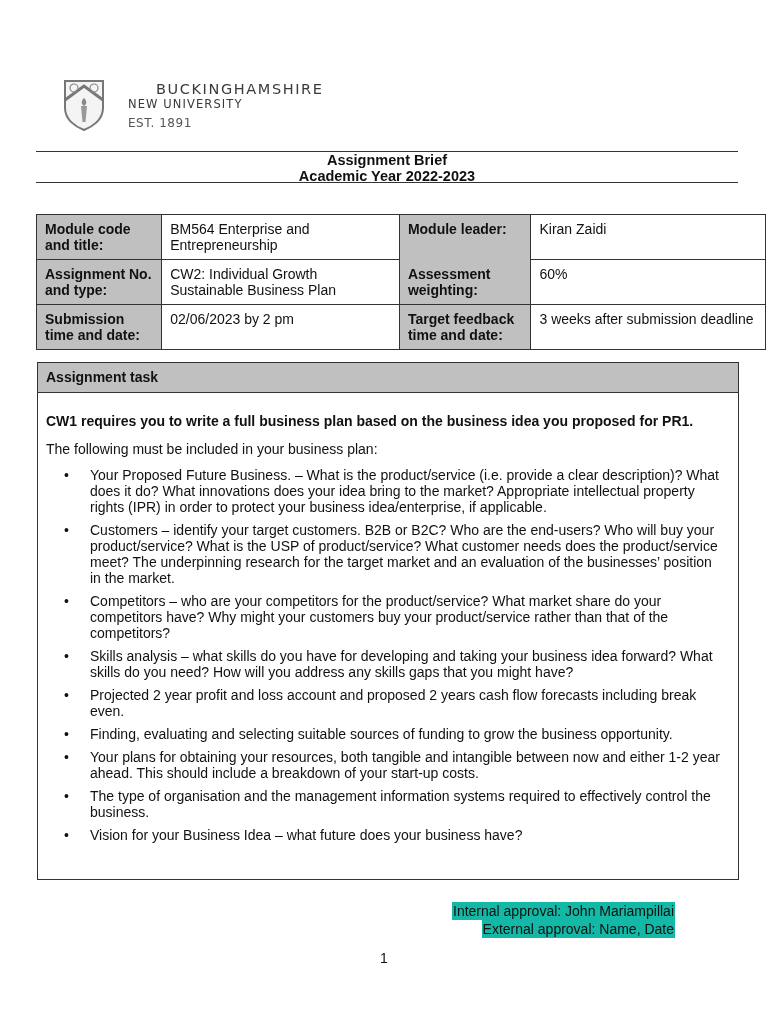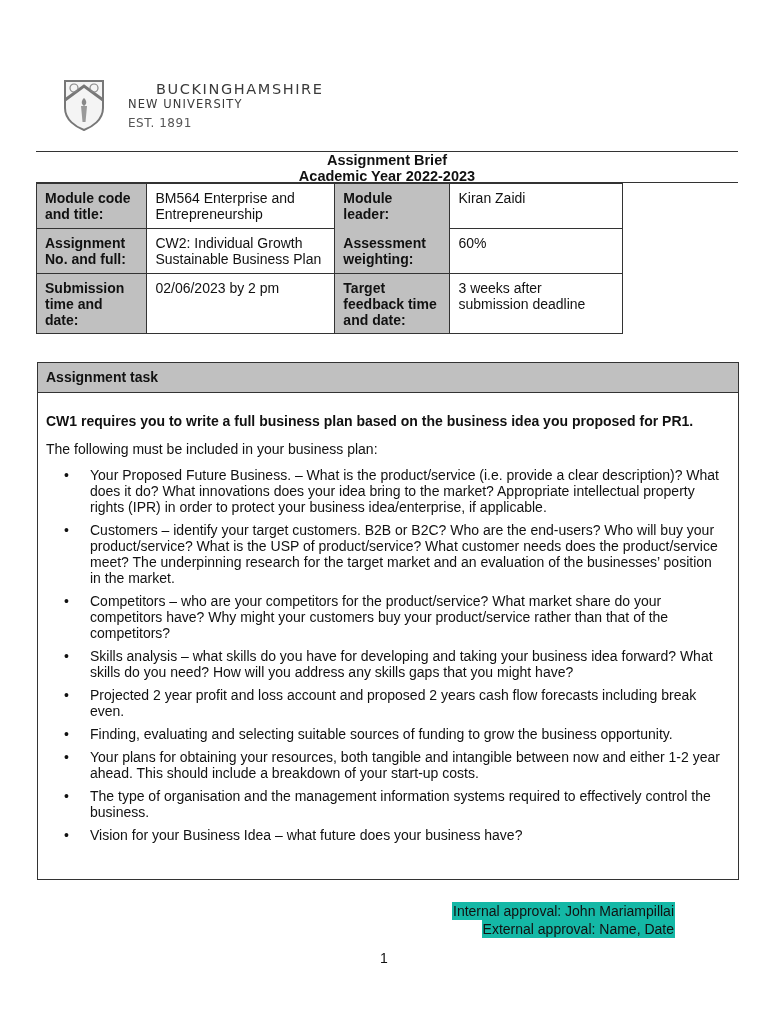--- a/index.html
+++ b/index.html
@@ -11,21 +11,21 @@
   .logo-text { margin-left: 22px; color: #444; }
   .logo-line1 { font-family: "DejaVu Sans", sans-serif; font-size: 14.5px; letter-spacing: 1.6px; line-height: 17px; color: #3a3a3a; margin-left: 28px; }
   .logo-line2 { font-family: "DejaVu Sans", sans-serif; font-size: 11.5px; letter-spacing: 1.1px; line-height: 13px; color: #3a3a3a; }
   .logo-line3 { font-family: "DejaVu Sans", sans-serif; font-size: 12px; letter-spacing: 0.5px; margin-top: 5px; color: #555; }
 
   .brief-bar { position: absolute; left: 36px; top: 151px; width: 702px; height: 32px;
     border-top: 1.5px solid #333; border-bottom: 1.5px solid #333;
     display: flex; justify-content: space-between; align-items: center; padding: 0 9px; flex-direction: column; }
   .brief-bar span { font-weight: bold; font-size: 14.5px; }
 
-  table.info { position: absolute; left: 36px; top: 183px; width: 587px; border-collapse: collapse; }
+  table.info { position: absolute; left: 36px; top: 214px; width: 730px; border-collapse: collapse; }
   table.info td { border: 1.5px solid #333; vertical-align: top; font-size: 14px; line-height: 16px; padding: 6px 8px 5px 8px; }
   table.info td.lbl { background: #c0c0c0; font-weight: bold; }
   table.info td.lbl.nobottom { border-bottom: none; }
   table.info td.lbl.notop { border-top: none; }
   table.info tr { height: 45px; }
 
   .task { position: absolute; left: 37px; top: 362px; width: 702px; height: 518px; border: 1.5px solid #333; }
   .task-header { background: #c0c0c0; height: 30px; border-bottom: 1.5px solid #333; padding: 6px 8px; font-weight: bold; font-size: 14px; }
   .task-body { padding: 20px 8px 0 8px; font-size: 14px; line-height: 16px; }
   .task-lead { font-weight: bold; font-size: 14px; margin-bottom: 12px; }
@@ -70,21 +70,21 @@
       <col style="width:221px">
   </colgroup>
   <tbody>
       <tr>
     <td class="lbl">Module code and title:</td>
     <td>BM564  Enterprise and Entrepreneurship</td>
     <td class="lbl nobottom">Module leader:</td>
     <td>Kiran Zaidi</td>
   </tr>
   <tr>
-    <td class="lbl">Assignment No. and full:</td>
+    <td class="lbl">Assignment No. and type:</td>
     <td>CW2: Individual Growth Sustainable Business Plan</td>
     <td class="lbl notop">Assessment weighting:</td>
     <td>60%</td>
   </tr>
   <tr>
     <td class="lbl">Submission time and date:</td>
     <td>02/06/2023 by 2 pm</td>
     <td class="lbl">Target feedback time and date:</td>
     <td>3 weeks after submission deadline</td>
   </tr>

